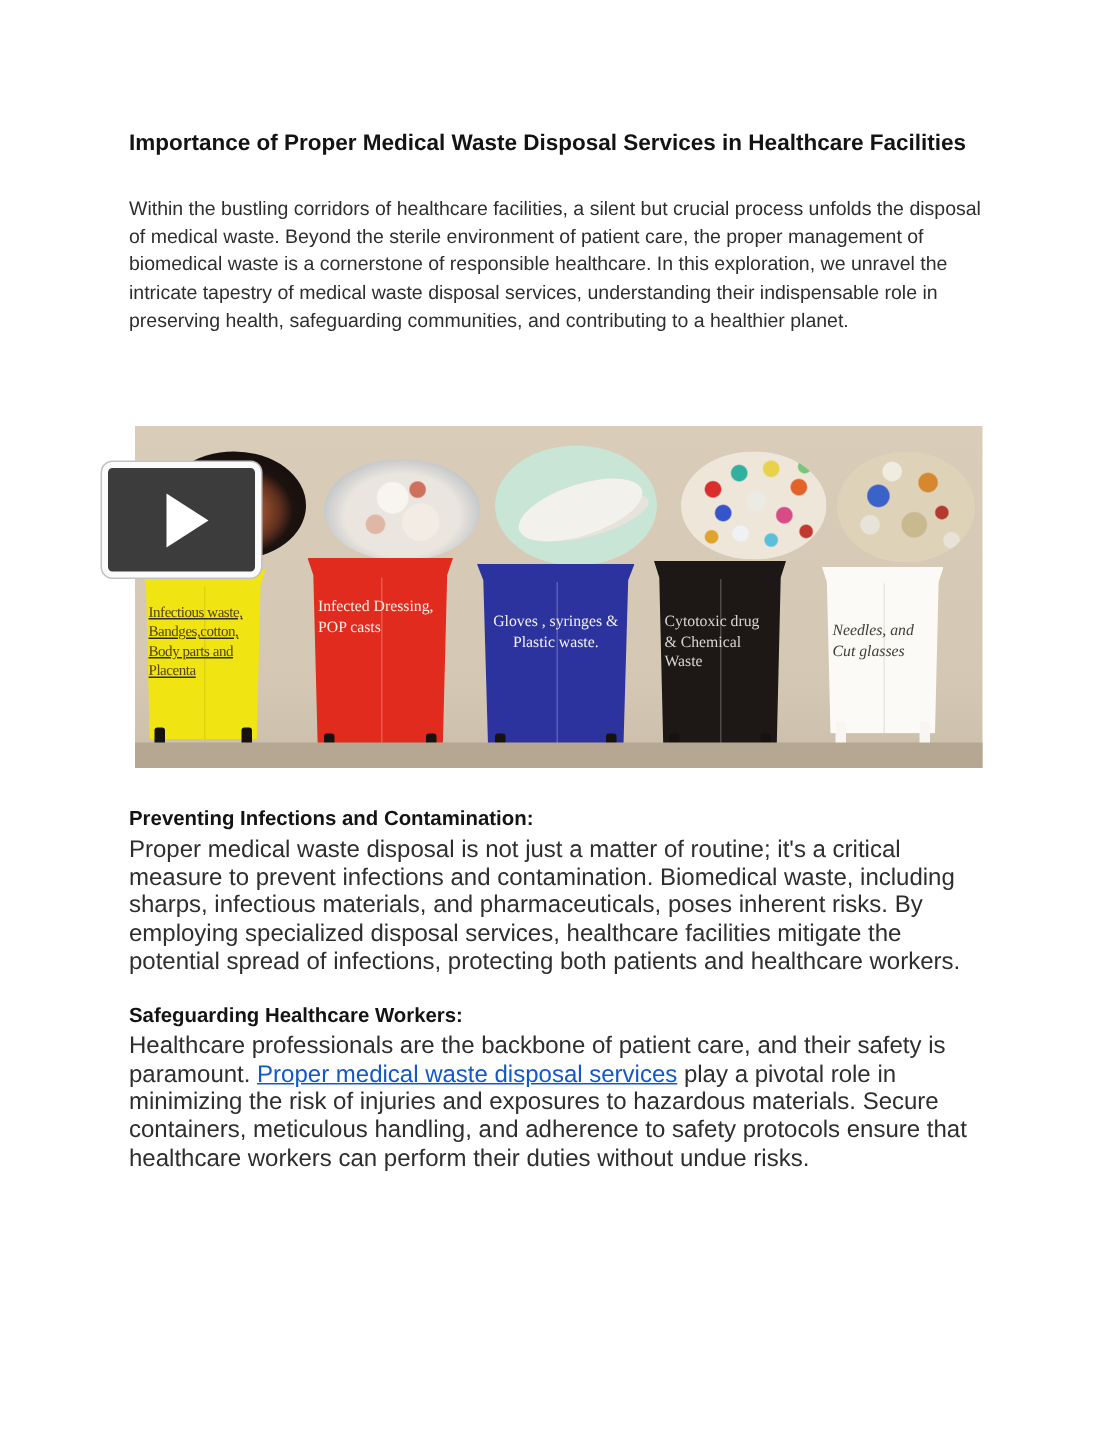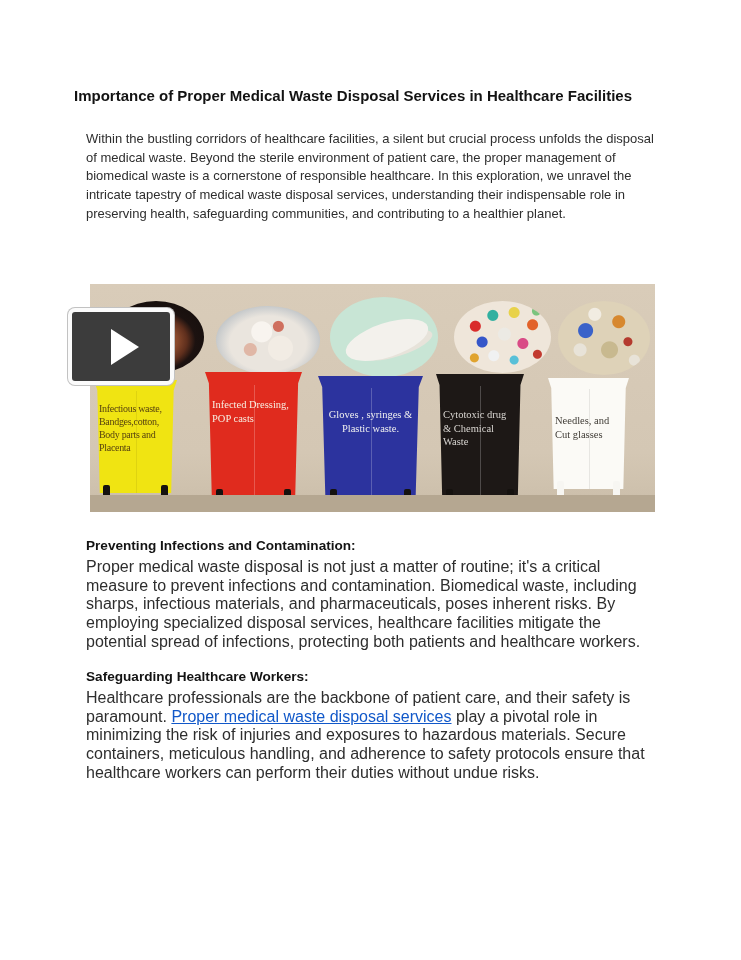--- a/index.html
+++ b/index.html
@@ -1,19 +1,19 @@
 <!DOCTYPE html>
 <html><head>
 <meta charset="utf-8">
 <style>
   html,body{margin:0;padding:0;background:#fff;}
   .page{position:relative;width:741px;height:960px;background:#ffffff;
         font-family:"Liberation Sans",sans-serif;color:#2e2e2e;overflow:hidden;}
 
-  .title{position:absolute;left:74px;top:87px;width:600px;margin:0;
+  .title{position:absolute;left:86px;top:87px;width:600px;margin:0;
          font-size:15px;line-height:1.2;font-weight:700;color:#131313;white-space:nowrap;}
 
   .intro{position:absolute;left:86px;top:130px;width:577px;margin:0;
          font-size:13px;line-height:18.7px;}
 
   
   .figure{position:absolute;left:90px;top:284px;width:565px;height:228px;
           background:linear-gradient(180deg,#d9ccb9 0%,#d4c7b4 74%,#cfc2ae 88%,#c9bca8 100%);}
   .figure::after{content:'';position:absolute;left:0;right:0;bottom:0;height:17px;
           background:#b5a791;}
@@ -61,29 +61,29 @@
   .bin{position:absolute;}
   .bin-body{position:relative;width:100%;height:calc(100% - 8px);
      clip-path:polygon(0 0,100% 0,96% 9%,93% 100%,7% 100%,4% 9%);}
   .bin-body::after{content:'';position:absolute;top:10%;bottom:0;left:50%;width:1px;
      background:rgba(255,255,255,0.22);}
   .bin-label{position:relative;margin:0;padding:26px 7px 0;z-index:1;
      font-family:"Liberation Serif",serif;font-size:10.5px;line-height:1.3;}
   .wheel{position:absolute;bottom:0;width:7px;height:16px;border-radius:2px;background:#15120f;}
   .wl{left:11%;} .wr{right:11%;}
 
-  .bin-1{left:4px;  top:96px;width:83px; height:121px;}
+  .bin-1{left:4px;  top:96px;width:83px; height:121px;text-decoration:underline;}
   .bin-2{left:115px;top:88px;width:97px; height:133px;}
   .bin-3{left:228px;top:92px;width:105px;height:129px;}
   .bin-4{left:346px;top:90px;width:88px; height:131px;}
   .bin-5{left:458px;top:94px;width:81px; height:119px;}
   .bin-1 .bin-label{font-size:10px;letter-spacing:-0.3px;padding:22px 5px 0;}
   .bin-3 .bin-label{padding-top:32px;}
   .bin-4 .bin-label{padding-top:34px;}
-  .bin-5 .bin-label{padding-top:36px;}
+  .bin-5 .bin-label{padding-top:36px;font-style:italic;}
   .bin-5 .wheel{background:#f7f6f2;}
   .bin-1 .bin-body::after{background:rgba(0,0,0,0.07);}
   .bin-5 .bin-body::after{background:rgba(0,0,0,0.08);}
 
   .play{position:absolute;left:-22px;top:24px;width:98px;height:69px;z-index:5;
         background:#3c3c3c;border:4px solid #fbfbfb;border-radius:7px;
         box-shadow:0 0 0 1px #c2c2c2;display:flex;align-items:center;justify-content:center;cursor:pointer;}
   .play-tri{width:0;height:0;margin-left:8px;
         border-left:28px solid #ffffff;border-top:18px solid rgba(0,0,0,0);border-bottom:18px solid rgba(0,0,0,0);}
 

